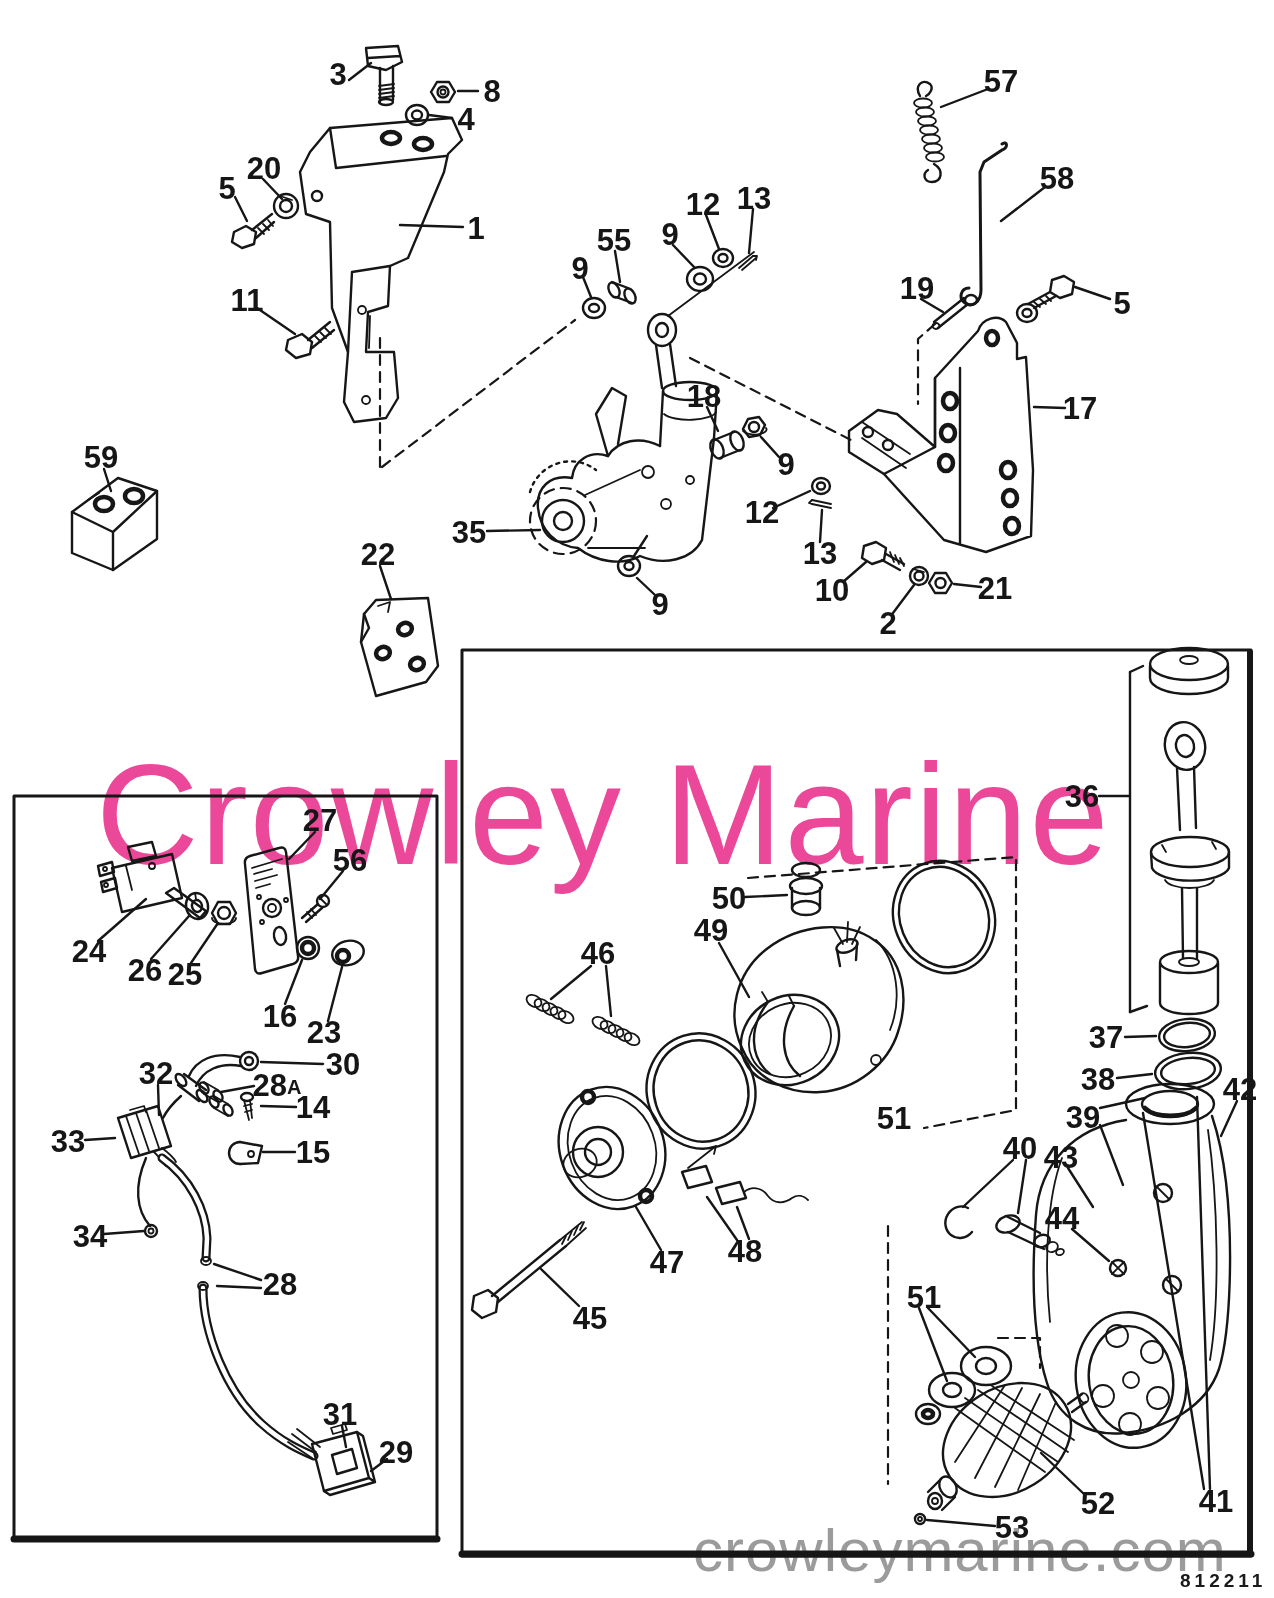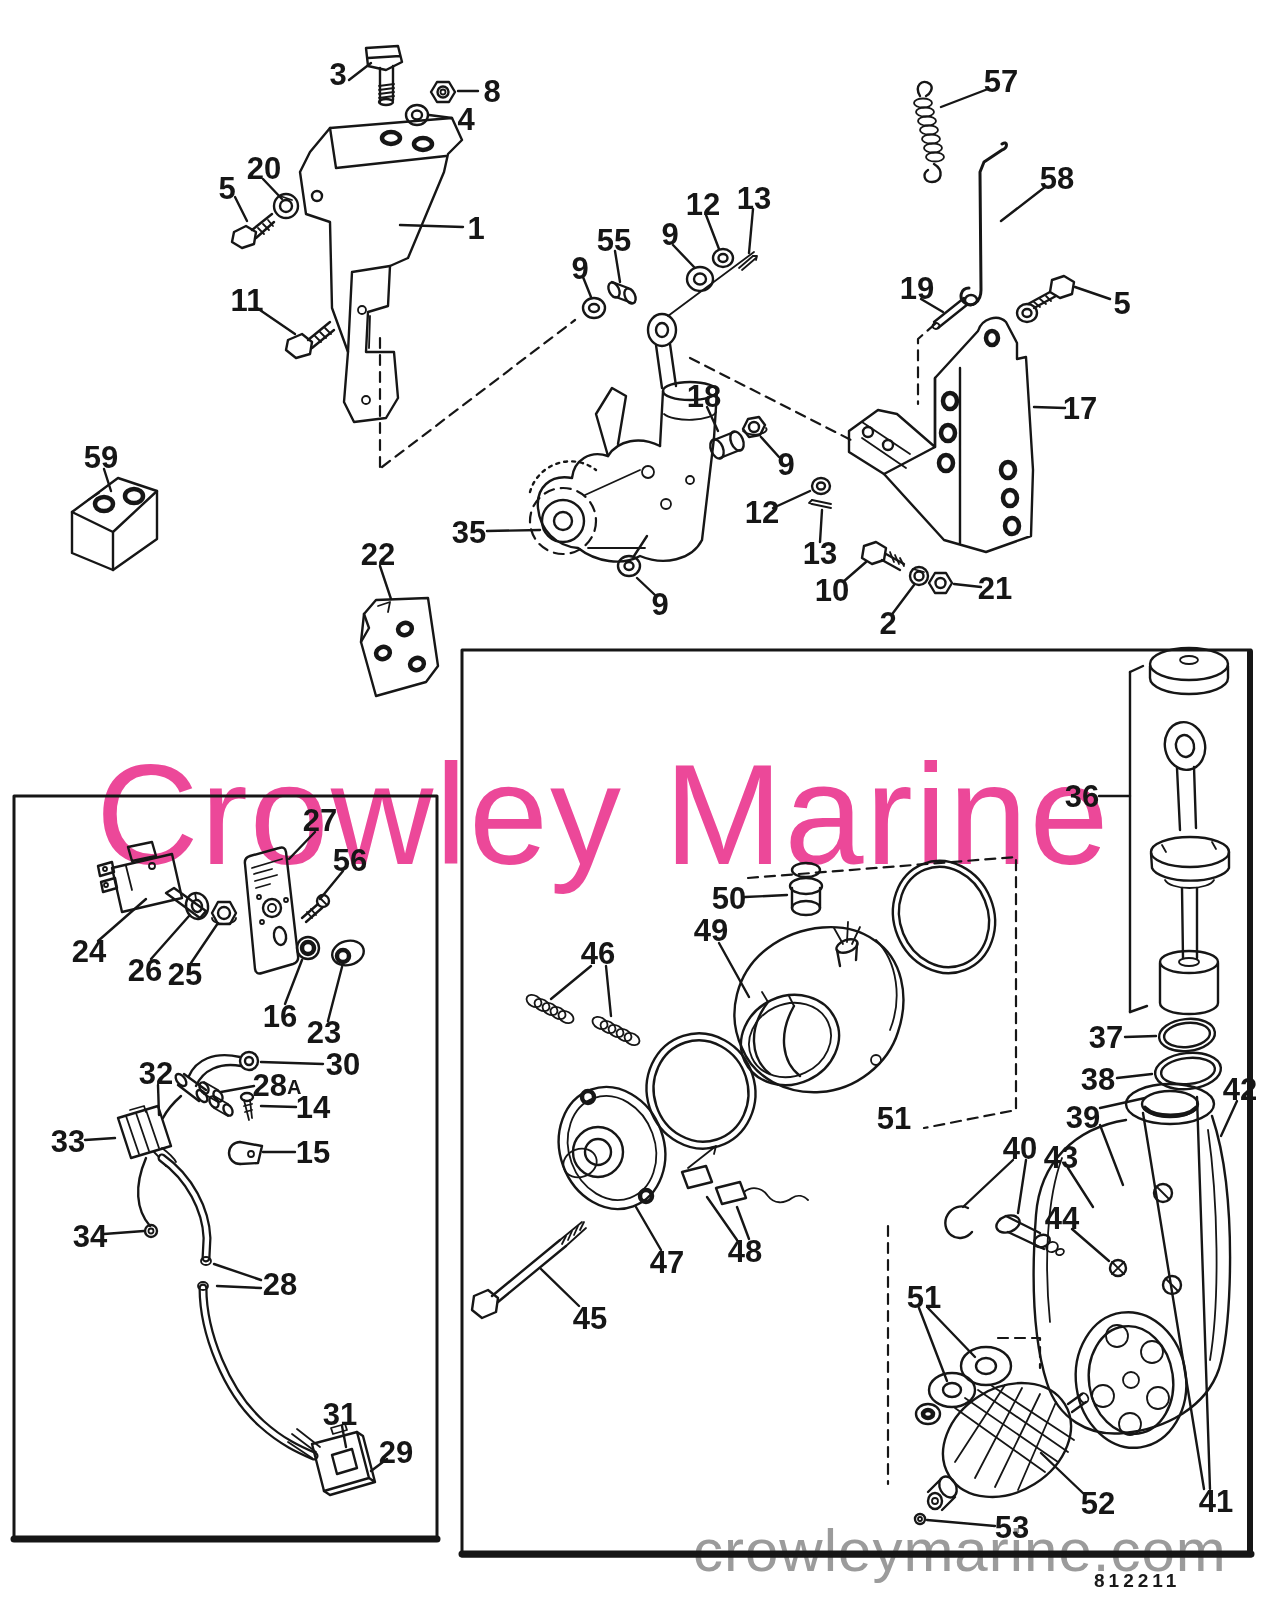--- a/index.html
+++ b/index.html
@@ -2,21 +2,21 @@
 <html><head>
 <meta charset="utf-8">
 <style>
   html,body{margin:0;padding:0;background:#fff;}
   .stage{position:relative;width:1274px;height:1598px;background:#fff;overflow:hidden;
          font-family:"Liberation Sans",sans-serif;}
   .wm-center{position:absolute;left:96px;top:733px;font:400 142px "Liberation Sans",sans-serif;
              letter-spacing:2px;white-space:nowrap;}
   .wm-site{position:absolute;left:693px;top:1476px;font:400 60px "Liberation Sans",sans-serif;
            letter-spacing:1px;white-space:nowrap;margin-top:40px;}
-  .wm-num{position:absolute;left:1094px;top:1570px;font:bold 19px "Liberation Sans",sans-serif;
+  .wm-num{position:absolute;left:1180px;top:1570px;font:bold 19px "Liberation Sans",sans-serif;
           letter-spacing:4px;}
   svg.art{position:absolute;left:0;top:0;}
   svg.art *{vector-effect:none;}
   .ln{stroke:#161616;stroke-width:2.4;fill:none;stroke-linecap:round;stroke-linejoin:round;}
   .thin{stroke-width:1.8;}
   .thick{stroke-width:4.5;}
   .dash{stroke-dasharray:10 7;stroke-width:2.2;}
   .dot{stroke-dasharray:3 5;}
   .callout{font:bold 31px "Liberation Sans",sans-serif;fill:#161616;text-anchor:middle;}
 </style>

